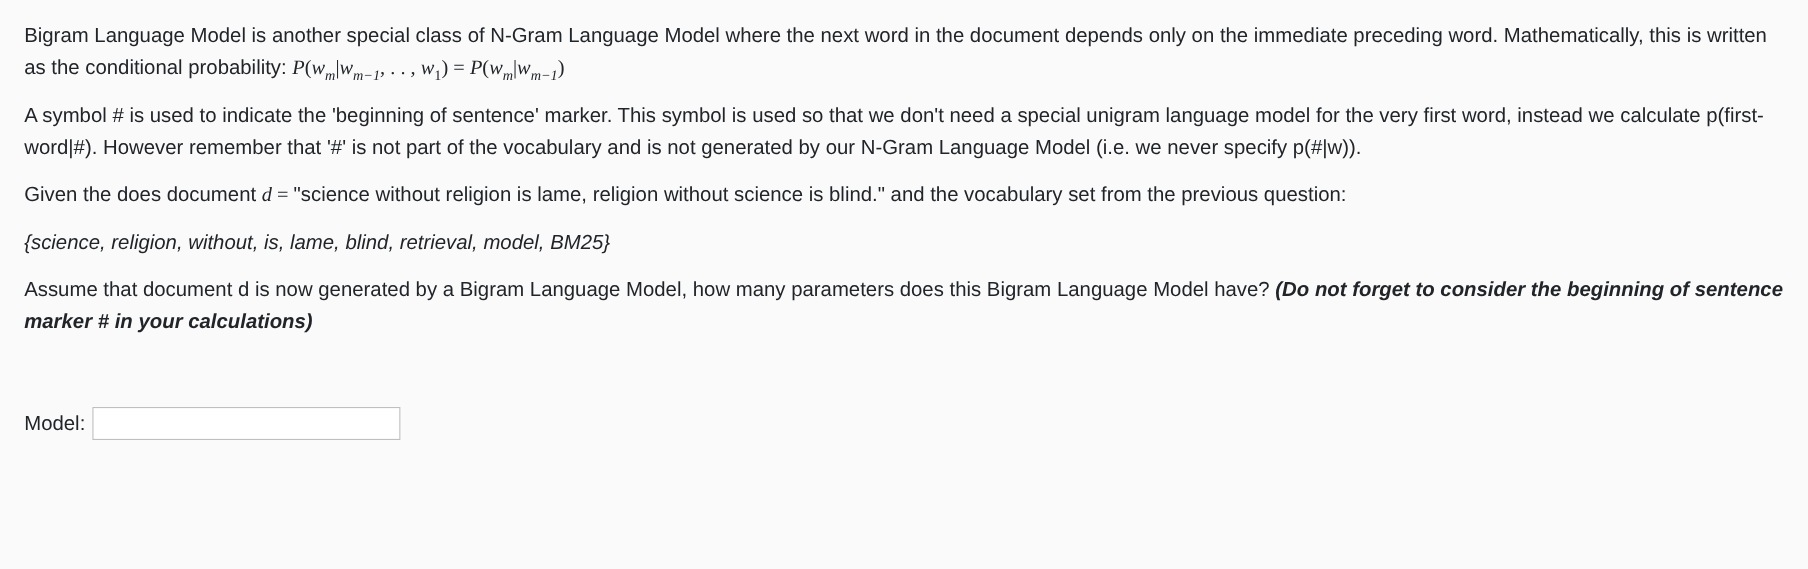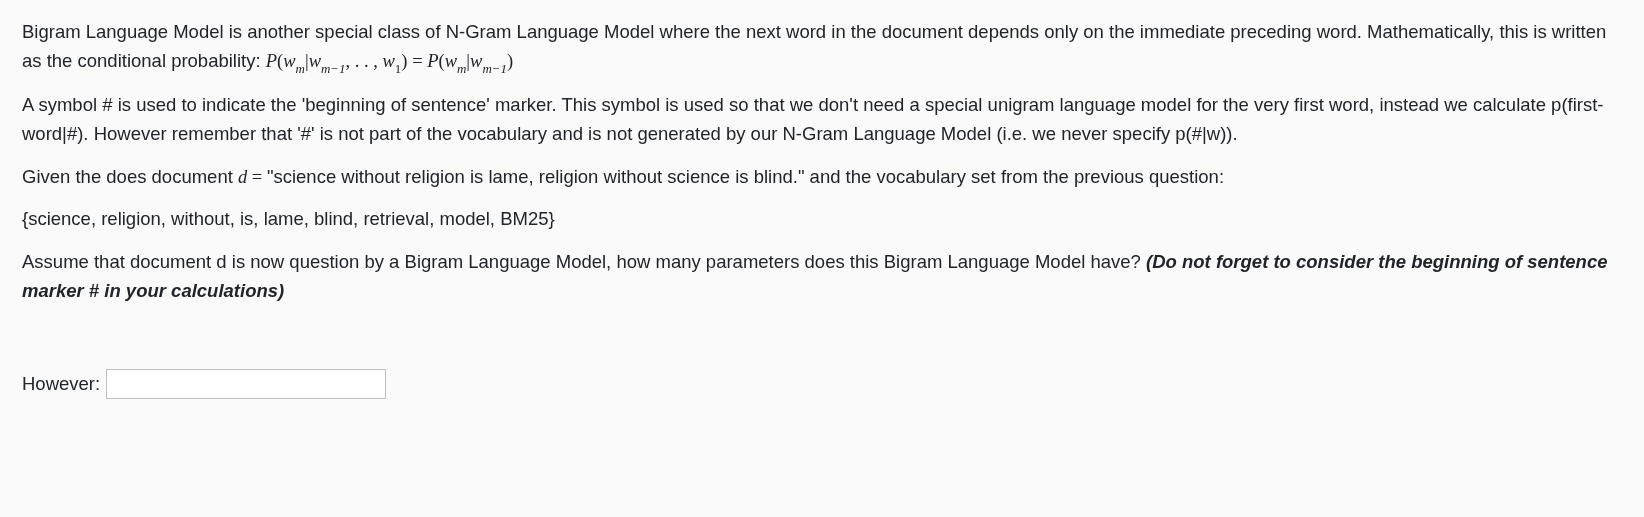--- a/index.html
+++ b/index.html
@@ -26,20 +26,21 @@
     .math .upright {
       font-style: normal;
     }
     .sub {
       font-size: 0.7em;
       vertical-align: sub;
       position: relative;
       top: 0.1em;
     }
     .vocab {
+      font-style: italic;
     }
     .bold-italic {
       font-weight: 700;
       font-style: italic;
     }
     .answer-row {
       margin-top: 64px;
       display: flex;
       align-items: center;
       gap: 6px;
@@ -62,19 +63,19 @@
 
 <p>A symbol # is used to indicate the 'beginning of sentence' marker. This symbol is used so that we don't need a special unigram language model for the very first word, instead we calculate p(first-word|#). However remember that '#' is not part of the vocabulary and is not generated by our N-Gram Language Model (i.e. we never specify p(#|w)).</p>
 
 <p>
   <span>Given the does document </span><span class="math"><span>d</span><span class="upright"> = </span></span><span> "science without religion is lame, religion without science is blind." and the vocabulary set from the previous question:</span>
 </p>
 
 <p class="vocab">{science, religion, without, is, lame, blind, retrieval, model, BM25}</p>
 
 <p>
-  <span>Assume that document d is now question by a Bigram Language Model, how many parameters does this Bigram Language Model have? </span><span class="bold-italic">(Do not forget to consider the beginning of sentence marker # in your calculations)</span>
+  <span>Assume that document d is now generated by a Bigram Language Model, how many parameters does this Bigram Language Model have? </span><span class="bold-italic">(Do not forget to consider the beginning of sentence marker # in your calculations)</span>
 </p>
 
 <div class="answer-row">
-  <span>However:</span>
+  <span>Model:</span>
   <input type="text" class="answer-input" value="" style="">
 </div>
 
 </body></html>

